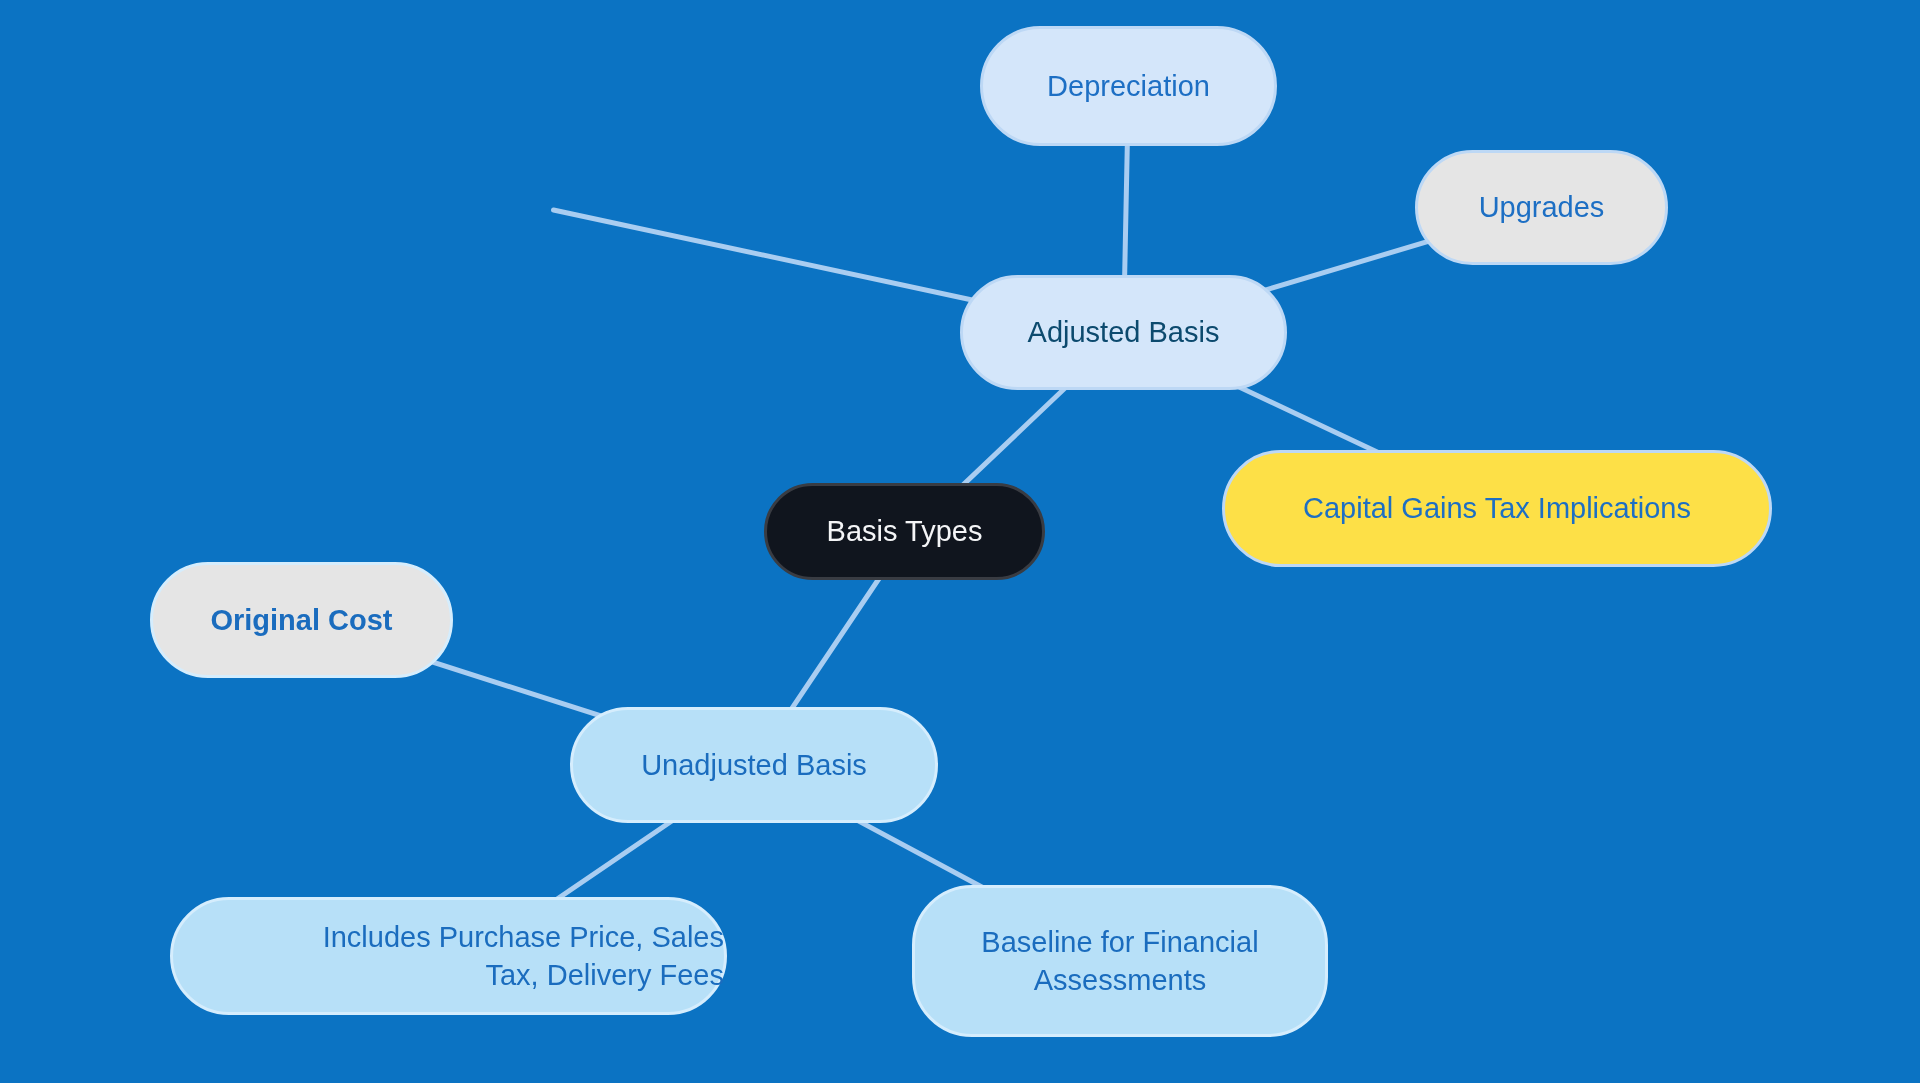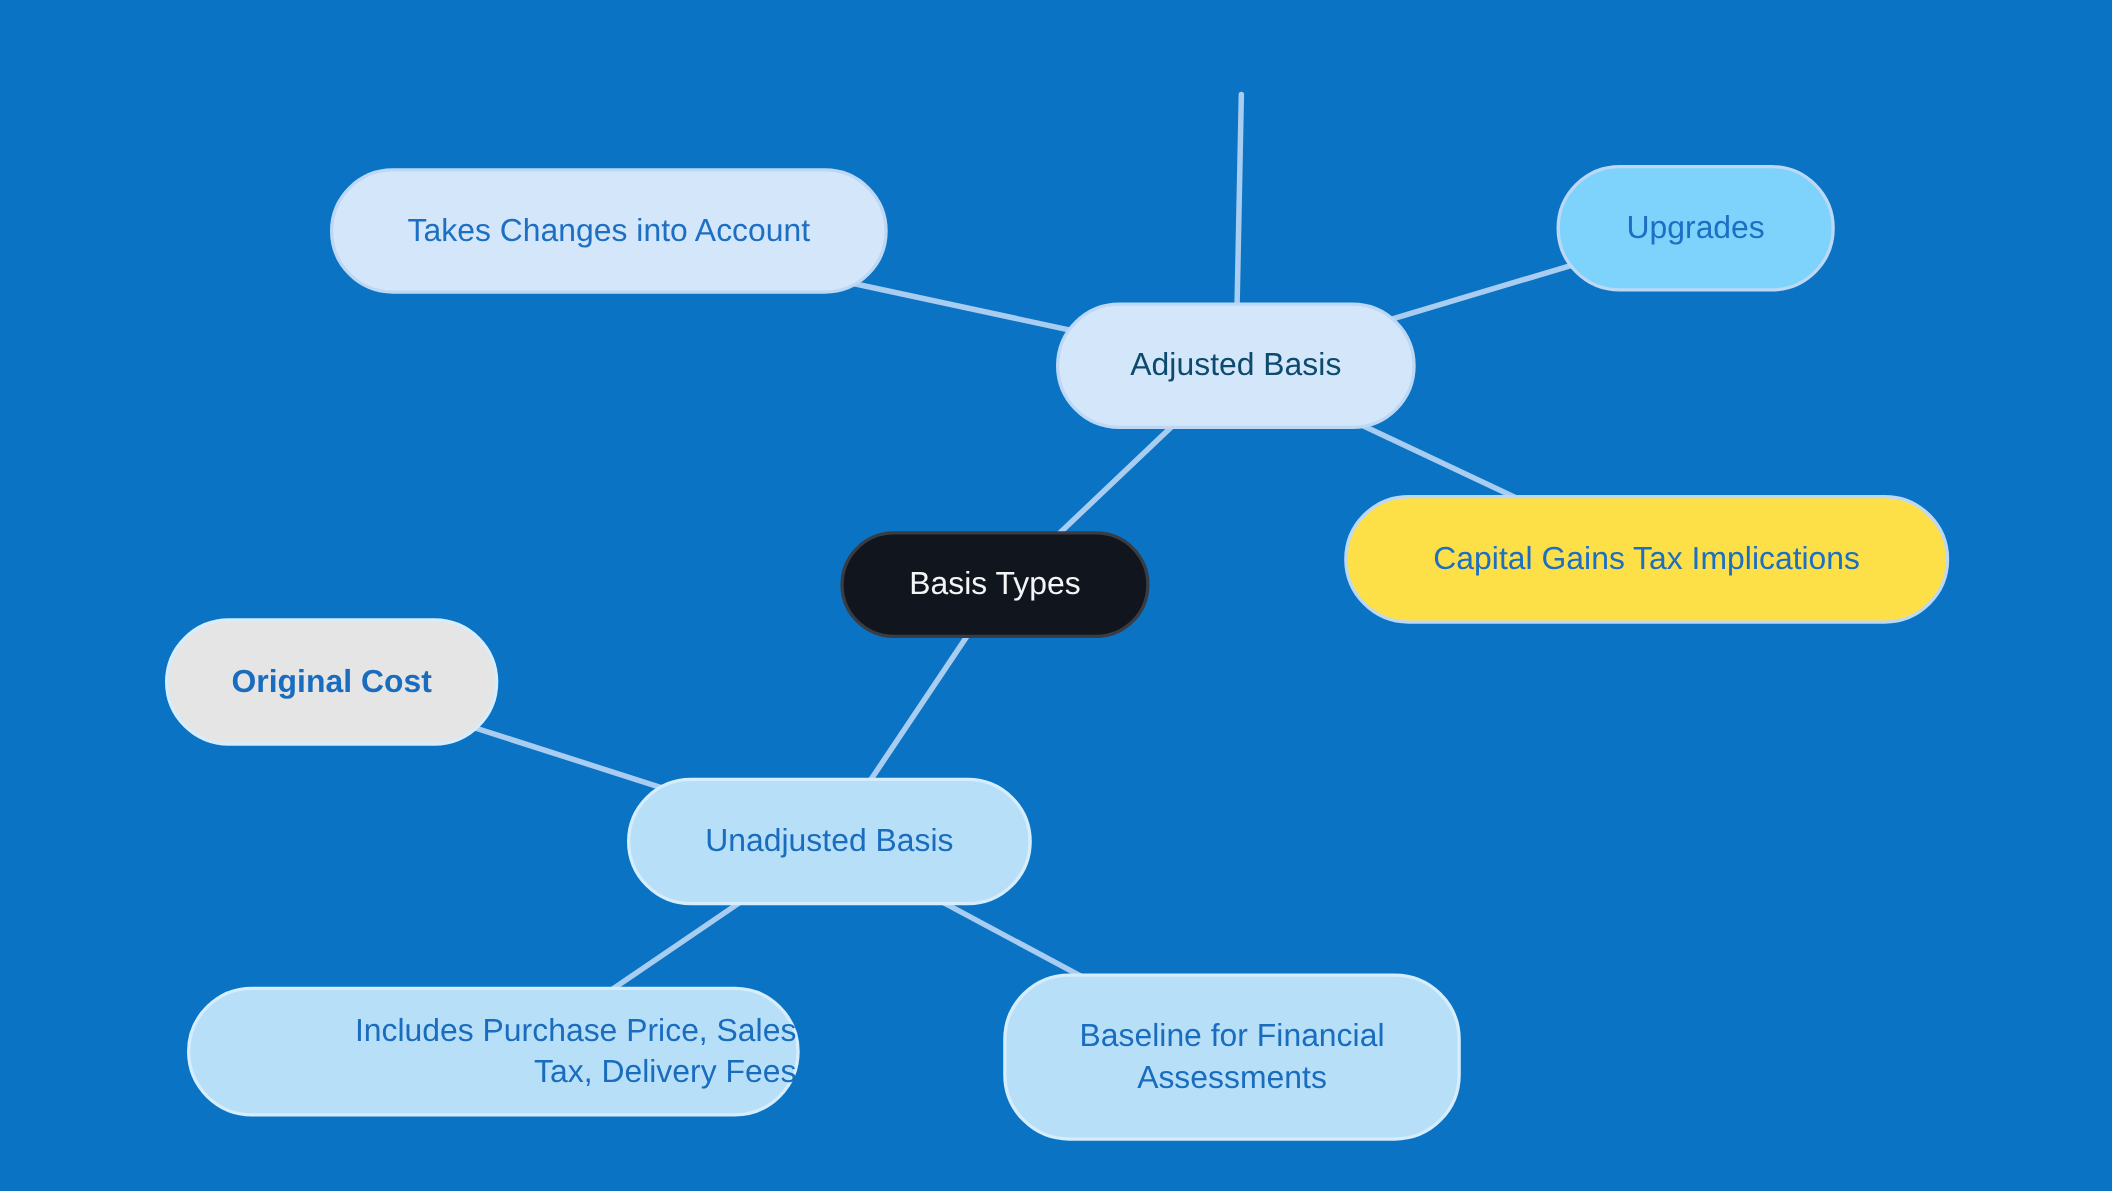--- a/index.html
+++ b/index.html
@@ -54,24 +54,24 @@
       <line x1="754" y1="765" x2="448.5" y2="973" stroke="#a9cdf1" stroke-width="5" stroke-linecap="round"></line>
       <line x1="754" y1="765" x2="1120" y2="961" stroke="#a9cdf1" stroke-width="5" stroke-linecap="round"></line>
     </svg>
 
 <div class="node" style="left: 764px; top: 483px; width: 281px; height: 97px; border-radius: 57.5px; background: rgb(16, 21, 30); border: 3px solid rgb(57, 60, 67); color: rgb(244, 245, 247);">
       <div class="node-line">Basis Types</div>
     </div>
     <div class="node" style="left: 960px; top: 275px; width: 327px; height: 115px; border-radius: 57.5px; background: rgb(212, 230, 250); border: 3px solid rgb(189, 216, 245); color: #0c4a6e;">
       <div class="node-line">Adjusted Basis</div>
     </div>
-    <div class="node" style="left: 300px; top: 153px; width: 507px; height: 114px; border-radius: 57px; background: rgb(212, 230, 250); border: 3px solid rgb(189, 216, 245); color: rgb(29, 111, 196);">
-      <div class="node-line">Takes Changes into Account</div>
+    <div class="node" style="left: 980px; top: 26px; width: 297px; height: 120px; border-radius: 60px; background: rgb(212, 230, 250); border: 3px solid rgb(189, 216, 245); color: rgb(29, 111, 196);">
+      <div class="node-line">Depreciation</div>
     </div>
-    <div class="node" style="left: 1415px; top: 150px; width: 253px; height: 115px; border-radius: 57.5px; background: #7dd3fc; border: 3px solid rgb(189, 216, 245); color: rgb(29, 111, 196);">
+    <div class="node" style="left: 1415px; top: 150px; width: 253px; height: 115px; border-radius: 57.5px; background: #e5e5e5; border: 3px solid rgb(189, 216, 245); color: rgb(29, 111, 196);">
       <div class="node-line">Upgrades</div>
     </div>
     <div class="node" style="left: 1222px; top: 450px; width: 550px; height: 117px; border-radius: 58.5px; background: #fde047; border: 3px solid rgb(189, 216, 245); color: rgb(29, 111, 196);">
       <div class="node-line">Capital Gains Tax Implications</div>
     </div>
     <div class="node" style="left: 570px; top: 707px; width: 368px; height: 116px; border-radius: 58px; background: rgb(183, 224, 248); border: 3px solid rgb(213, 237, 253); color: rgb(26, 108, 190);">
       <div class="node-line">Unadjusted Basis</div>
     </div>
     <div class="node" style="left: 150px; top: 562px; width: 303px; height: 116px; border-radius: 58px; background: #e5e5e5; border: 3px solid rgb(213, 237, 253); color: rgb(26, 108, 190); font-weight: bold;">
       <div class="node-line">Original Cost</div>

